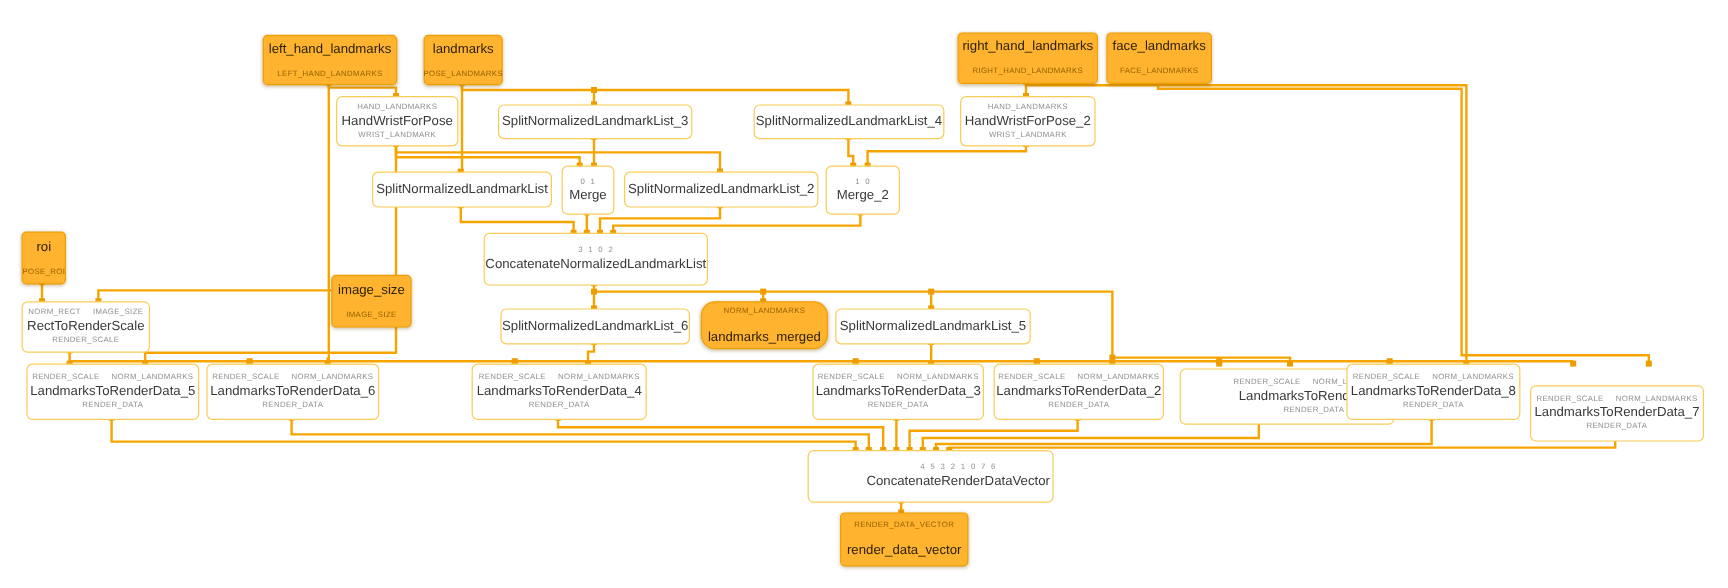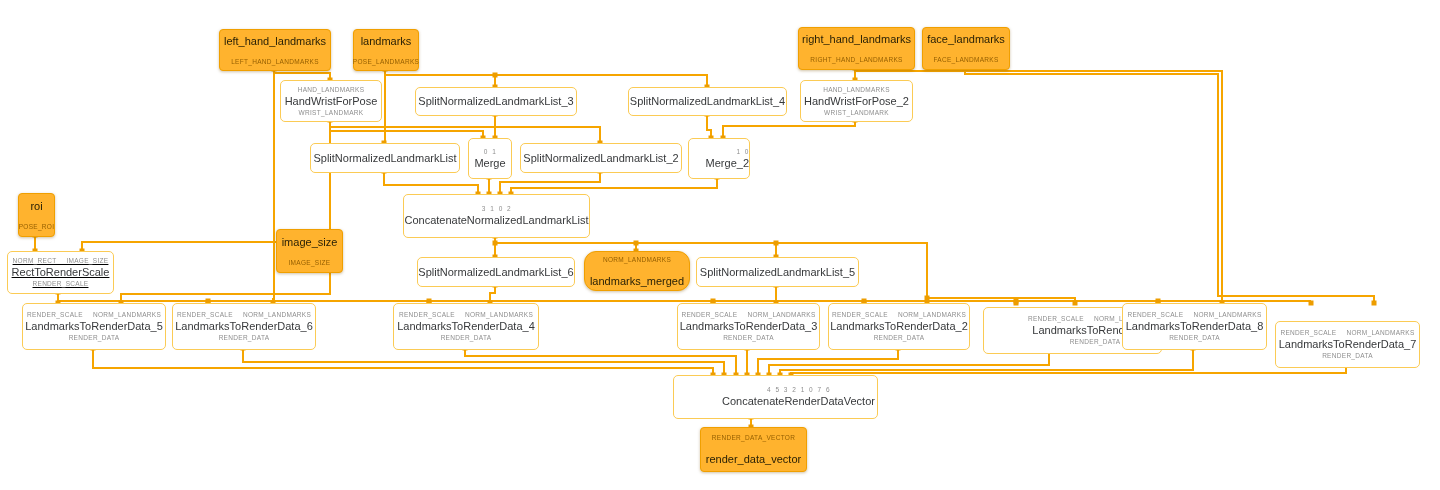--- a/index.html
+++ b/index.html
@@ -209,29 +209,29 @@
   <div class="node" style="left:310px;top:143px;width:148px;height:28px;">
     <span class="title">SplitNormalizedLandmarkList</span>
   </div>
   <div class="node gap1" style="left:468px;top:138px;width:42px;height:39px;">
     <span class="plabel ws2">0 1</span>
     <span class="title">Merge</span>
   </div>
   <div class="node" style="left:520px;top:143px;width:160px;height:28px;">
     <span class="title">SplitNormalizedLandmarkList_2</span>
   </div>
-  <div class="node gap1" style="left:688px;top:138px;width:60px;height:39px;align-items:flex-end;">
+  <div class="node gap1" style="left:688px;top:138px;width:60px;height:39px;">
     <span class="plabel ws2">1 0</span>
     <span class="title">Merge_2</span>
   </div>
   <div class="node gap1" style="left:403px;top:194px;width:185px;height:42px;">
     <span class="plabel ws2">3 1 0 2</span>
     <span class="title">ConcatenateNormalizedLandmarkList</span>
   </div>
-  <div class="node gap1" style="left:7px;top:251px;width:105px;height:41px;text-decoration:underline;">
+  <div class="node gap1" style="left:18px;top:251px;width:105px;height:41px;">
     <span class="plabel ws8">NORM_RECT IMAGE_SIZE</span>
     <span class="title">RectToRenderScale</span>
     <span class="plabel">RENDER_SCALE</span>
   </div>
   <div class="node" style="left:417px;top:257px;width:156px;height:28px;">
     <span class="title">SplitNormalizedLandmarkList_6</span>
   </div>
   <div class="node" style="left:696px;top:257px;width:161px;height:28px;">
     <span class="title">SplitNormalizedLandmarkList_5</span>
   </div>

